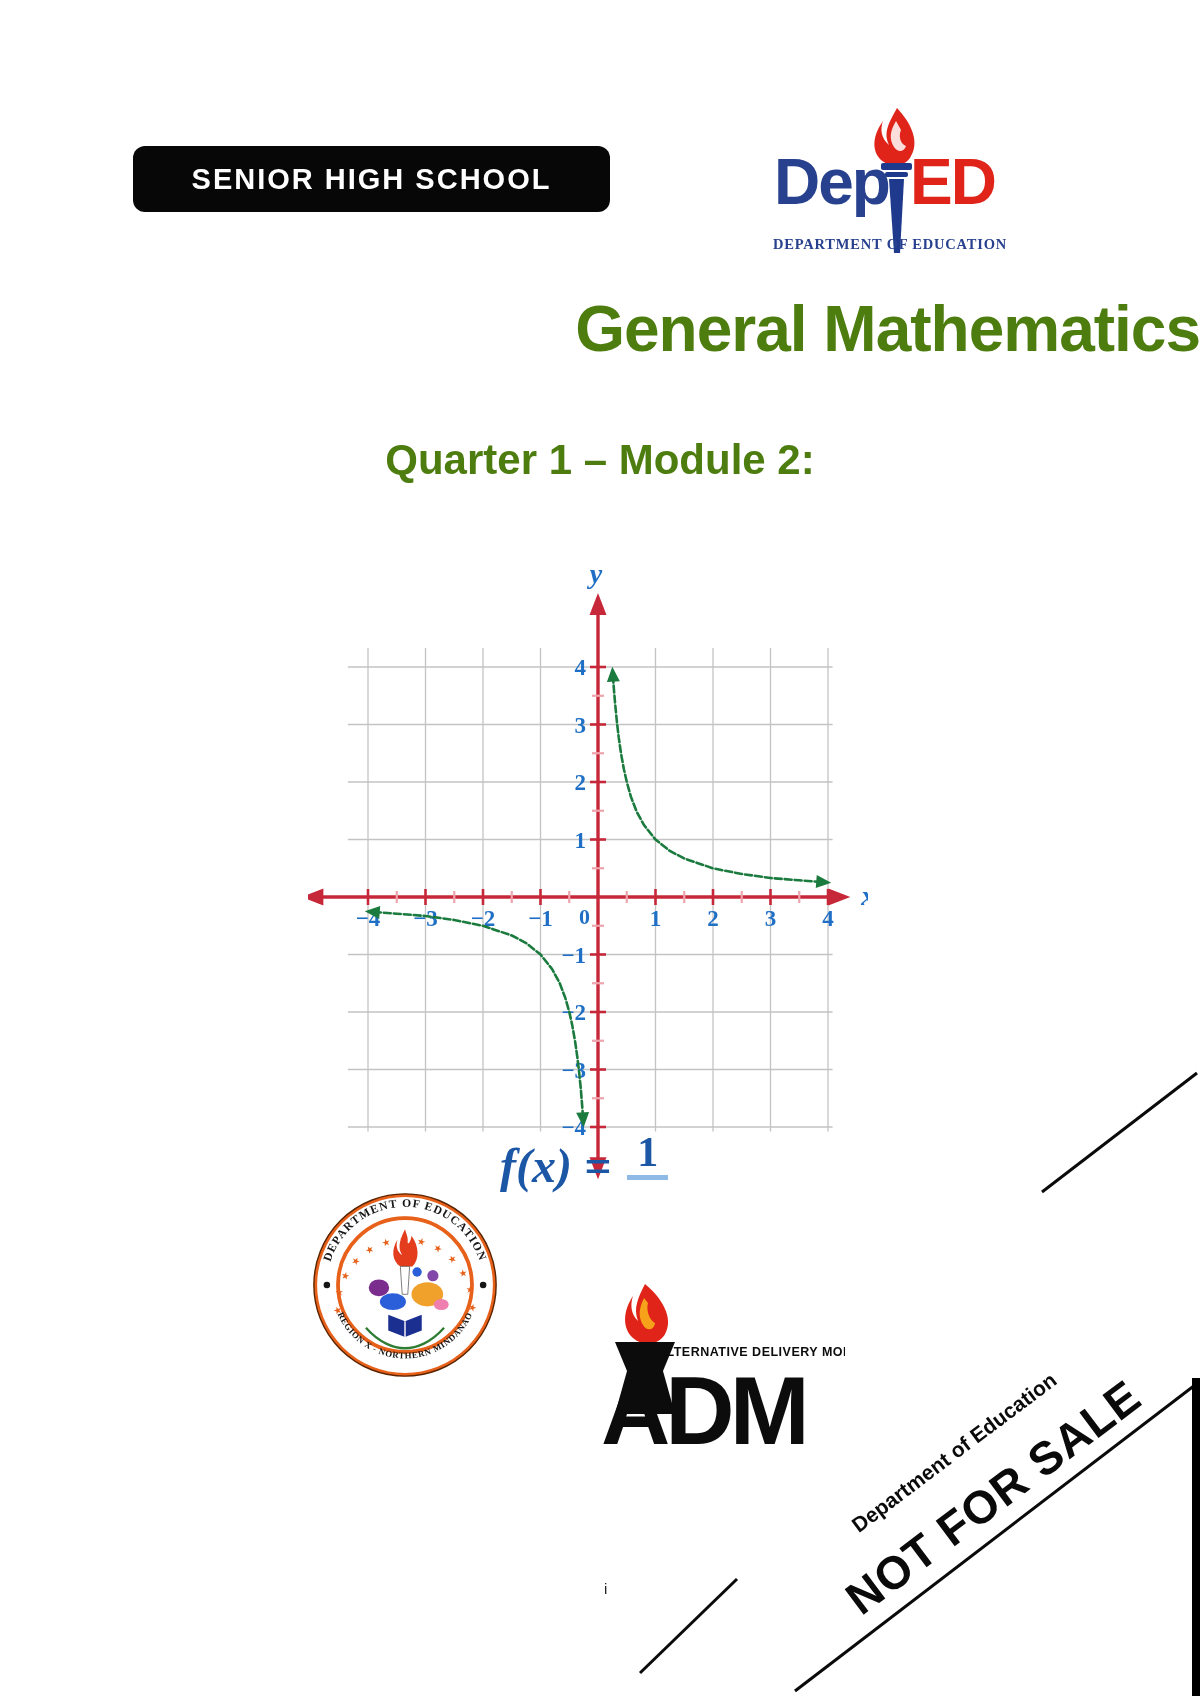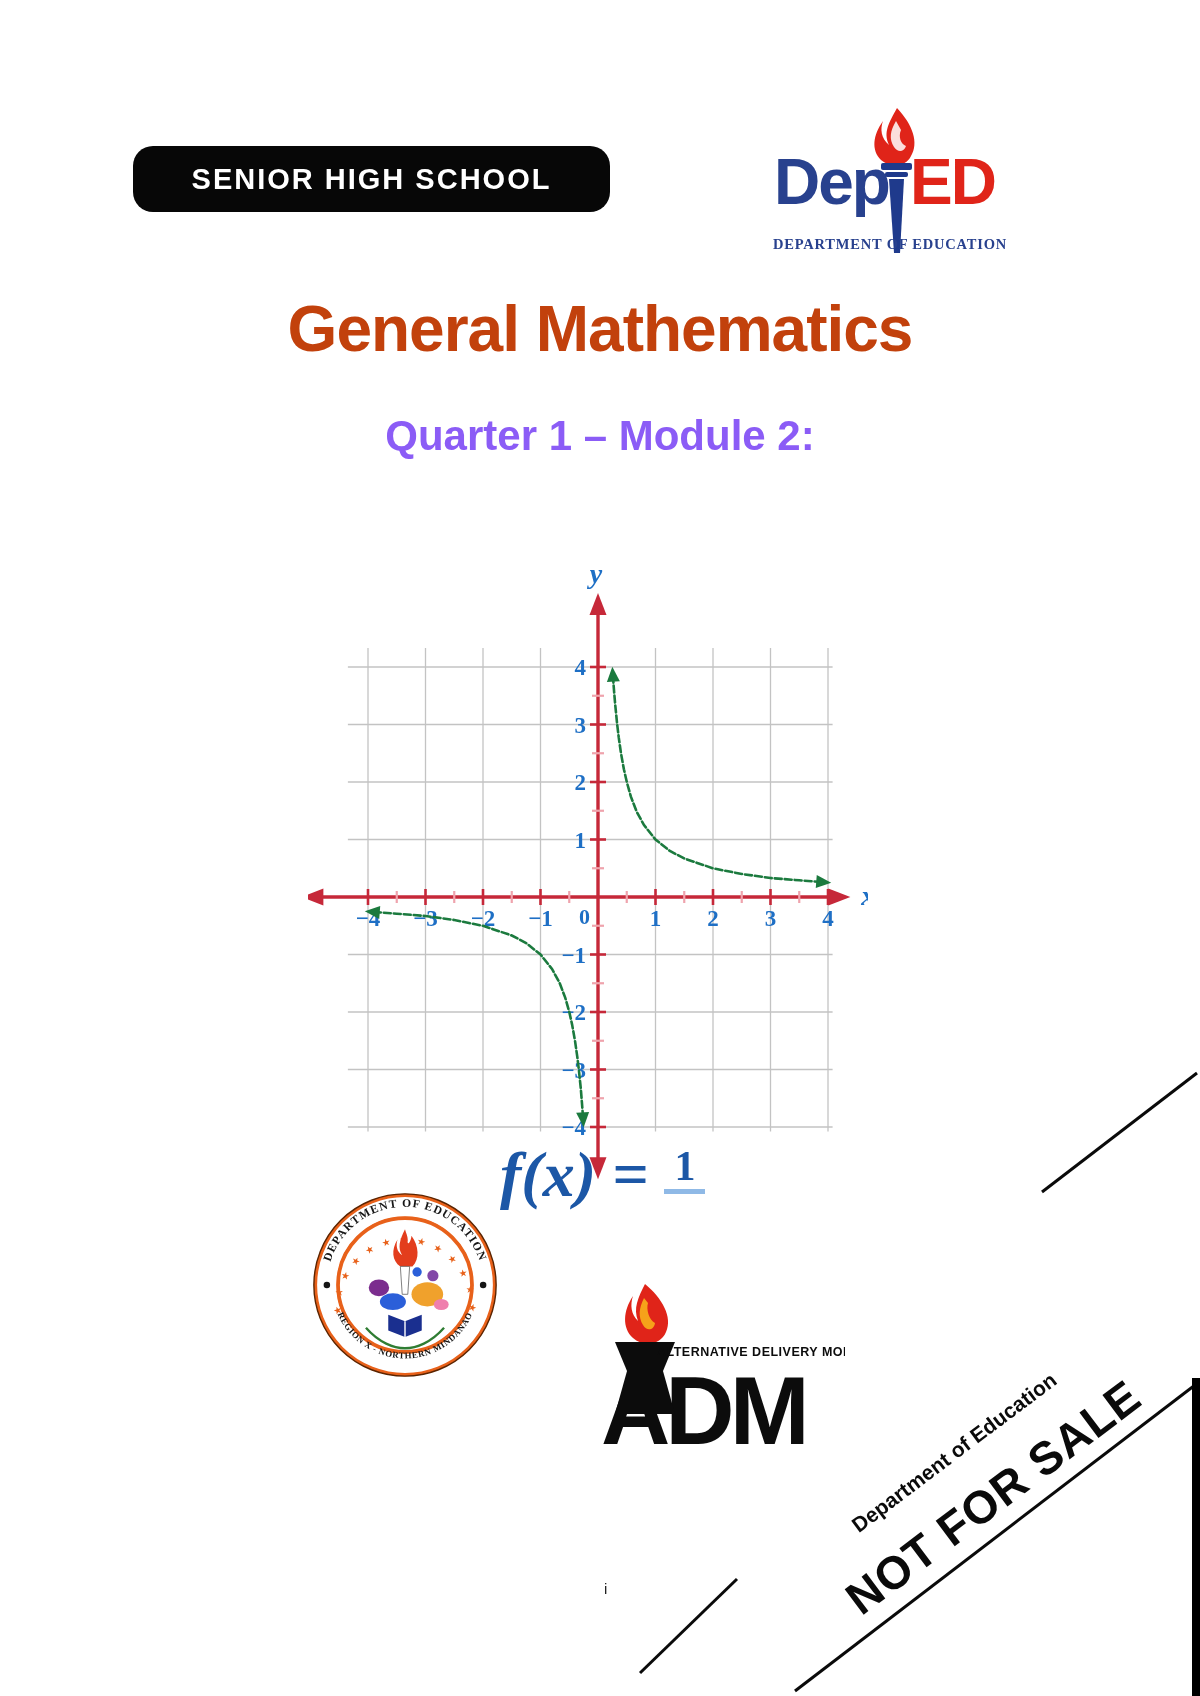--- a/index.html
+++ b/index.html
@@ -1,36 +1,36 @@
 <!DOCTYPE html>
 <html><head>
 <meta charset="utf-8">
 <style>
   html,body{margin:0;padding:0;background:#ffffff;}
   #page{position:relative;width:1200px;height:1696px;background:#ffffff;overflow:hidden;
         font-family:"Liberation Sans","DejaVu Sans",sans-serif;}
   
   .banner{position:absolute;left:133px;top:146px;width:477px;height:66px;background:#070707;
-          border-radius:20px;display:flex;align-items:center;justify-content:center;}
+          border-radius:12px;display:flex;align-items:center;justify-content:center;}
   .banner span{color:#ffffff;font-weight:bold;font-size:29px;letter-spacing:2px;}
   
   .deped{position:absolute;left:770px;top:104px;width:240px;height:152px;}
   
-  .title{position:absolute;left:0;top:292px;width:100%;text-align:center;
-         font-size:64px;font-weight:bold;color:#c2410c;letter-spacing:-1px;}
-  .subtitle{position:absolute;left:0;top:412px;width:100%;text-align:center;
-         font-size:42px;font-weight:bold;color:#8b5cf6;}
+  .title{position:absolute;left:0;top:292px;width:100%;text-align:right;
+         font-size:64px;font-weight:bold;color:#4d7c0f;letter-spacing:-1px;}
+  .subtitle{position:absolute;left:0;top:436px;width:100%;text-align:center;
+         font-size:42px;font-weight:bold;color:#4d7c0f;}
   .topic{position:absolute;left:0;top:463px;width:100%;text-align:center;
          font-size:33px;font-weight:bold;color:#0a0a0a;}
   
   #graph-svg{position:absolute;left:308px;top:531px;width:560px;height:650px;pointer-events:none;}
   
   .formula{position:absolute;left:500px;top:1138px;white-space:nowrap;}
   .formula .fx{font-family:"Liberation Serif","DejaVu Serif",serif;font-style:italic;font-weight:bold;
-               font-size:64px;color:#1c57a6;}
+               font-size:48px;color:#1c57a6;}
   .formula .frac{display:inline-block;margin-left:16px;border-bottom:5px solid #8fb9e6;
                padding:0 10px 2px 10px;transform:translateY(-16px);}
   .formula .num{font-family:"Liberation Serif","DejaVu Serif",serif;font-weight:bold;
                font-size:42px;color:#1c57a6;line-height:0.95;}
   
   #seal-svg{position:absolute;left:312px;top:1192px;width:186px;height:186px;}
   #adm-svg{position:absolute;left:595px;top:1276px;width:250px;height:180px;}
   
   .watermark{position:absolute;left:809px;top:1547px;transform:rotate(-37deg);transform-origin:0 0;
              white-space:nowrap;color:#0a0a0a;}

